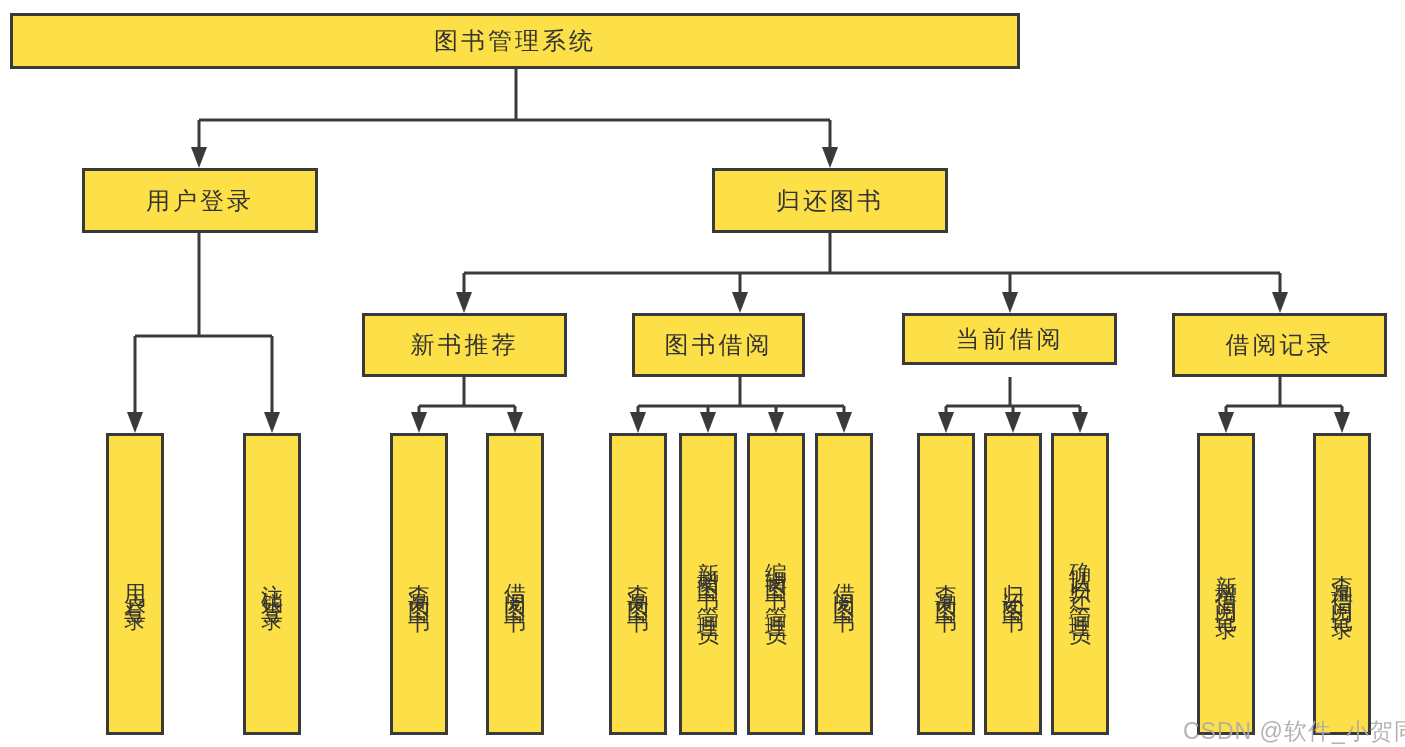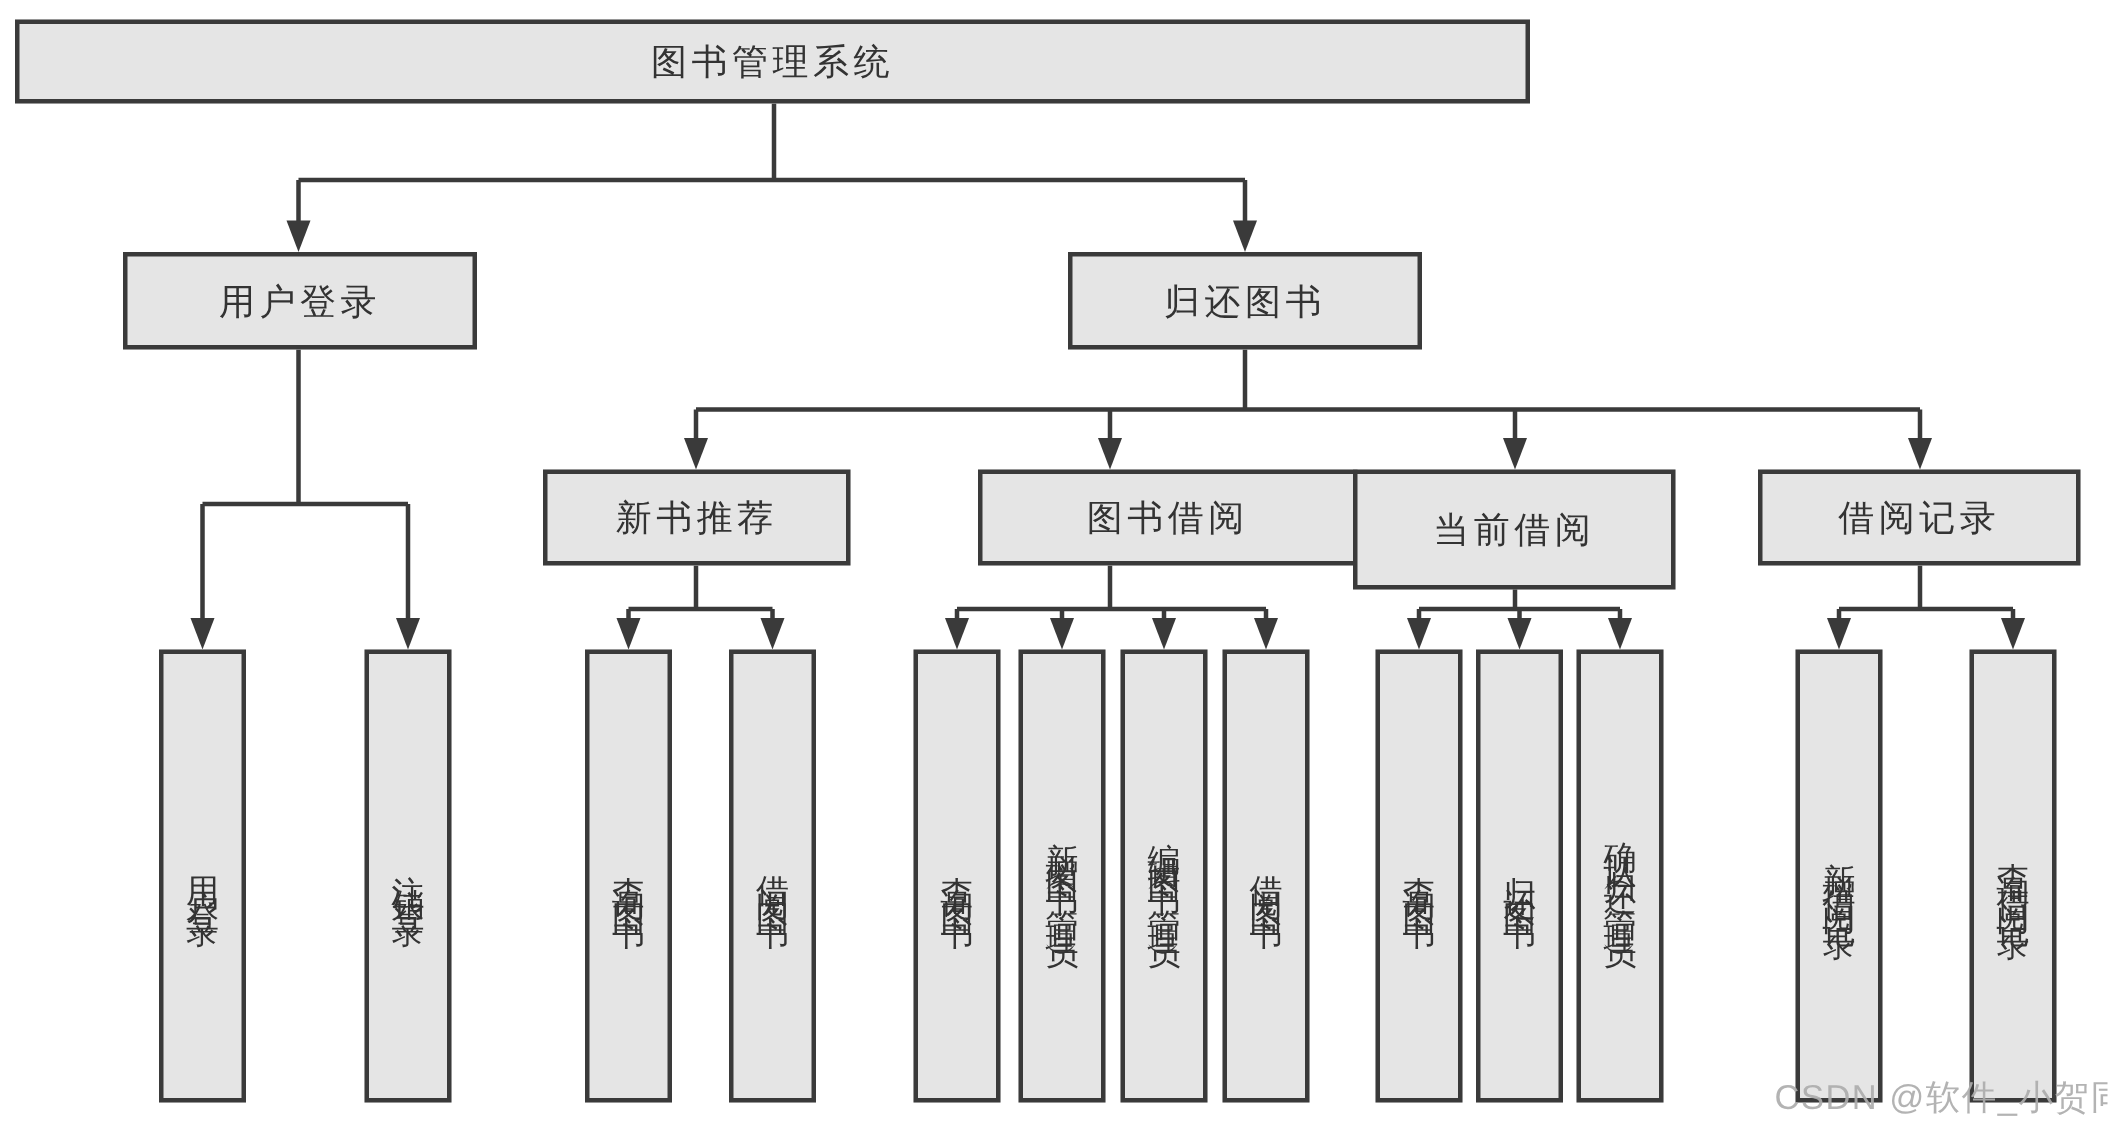--- a/index.html
+++ b/index.html
@@ -27,21 +27,21 @@
     fill: none;
   }
   #connectors polygon {
     fill: #3a3a3a;
     stroke: none;
   }
   .box {
     position: absolute;
     box-sizing: border-box;
     border: 3px solid #3a3a3a;
-    background: #e5e5e5;
+    background: #fde047;
     display: flex;
     align-items: center;
     justify-content: center;
     z-index: 2;
   }
   .hbox {
     font-size: 24px;
     letter-spacing: 3px;
     white-space: nowrap;
   }
@@ -108,22 +108,22 @@
     <polygon points="1334,412 1350,412 1342,433"></polygon>
   </g>
 </svg>
 
 <div class="box hbox" style="left:10px; top:13px; width:1010px; height:56px;">图书管理系统</div>
 
 <div class="box hbox" style="left:82px; top:168px; width:236px; height:65px;">用户登录</div>
 <div class="box hbox" style="left:712px; top:168px; width:236px; height:65px;">归还图书</div>
 
 <div class="box hbox" style="left:362px; top:313px; width:205px; height:64px;">新书推荐</div>
-<div class="box hbox" style="left:632px; top:313px; width:253px; height:64px;margin-left:20px;">图书借阅</div>
-<div class="box hbox" style="left:902px; top:313px; width:215px; height:80px;font-family:Liberation Serif, serif;">当前借阅</div>
+<div class="box hbox" style="left:632px; top:313px; width:173px; height:64px;">图书借阅</div>
+<div class="box hbox" style="left:902px; top:313px; width:215px; height:52px;font-family:Liberation Serif, serif;">当前借阅</div>
 <div class="box hbox" style="left:1172px; top:313px; width:215px; height:64px;">借阅记录</div>
 
 <div class="box vbox" style="left:106px; top:433px; width:58px; height:302px;">用户登录</div>
 <div class="box vbox" style="left:243px; top:433px; width:58px; height:302px;">注销登录</div>
 
 <div class="box vbox" style="left:390px; top:433px; width:58px; height:302px;">查询图书</div>
 <div class="box vbox" style="left:486px; top:433px; width:58px; height:302px;">借阅图书</div>
 
 <div class="box vbox" style="left:609px; top:433px; width:58px; height:302px;">查询图书</div>
 <div class="box vbox" style="left:679px; top:433px; width:58px; height:302px;">新增图书（管理员）</div>

